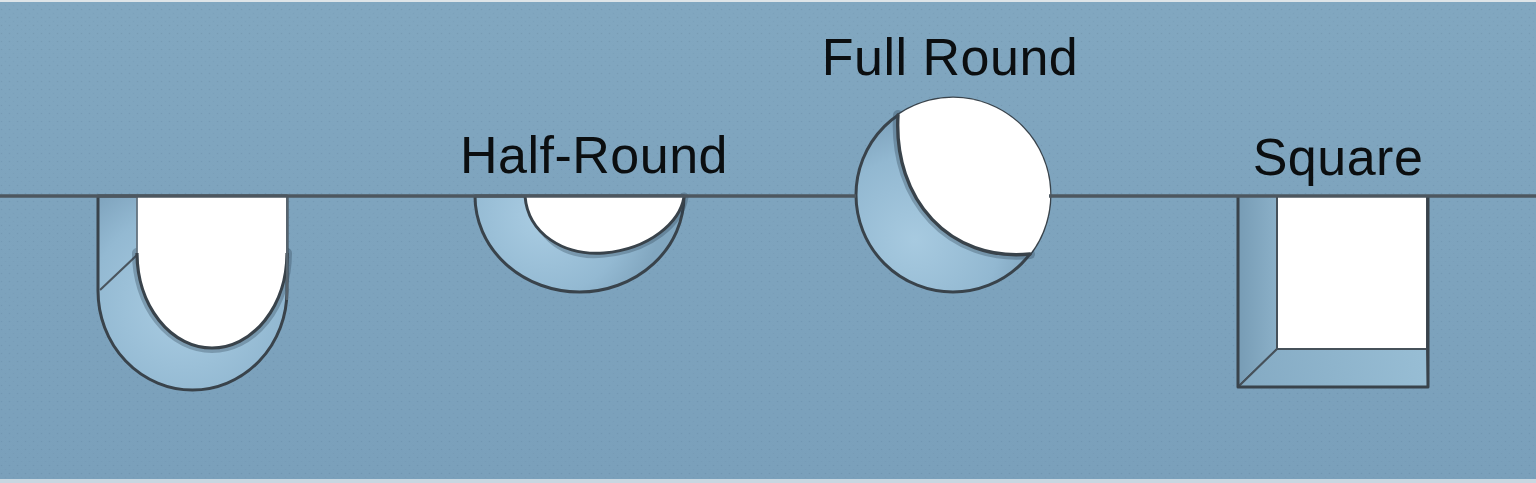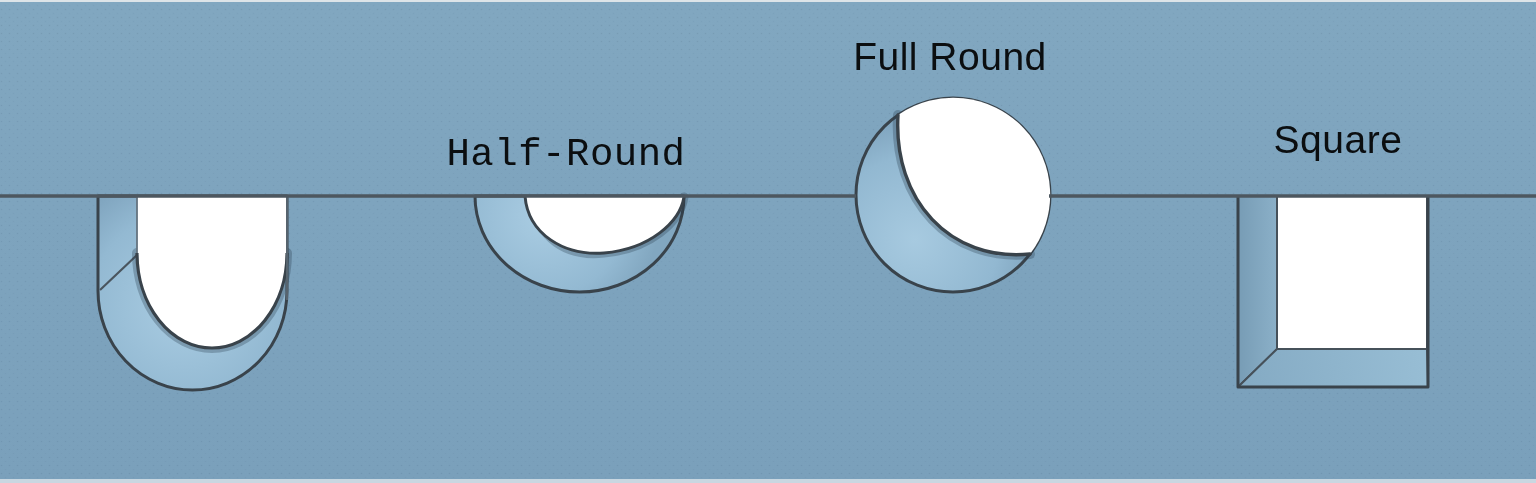--- a/index.html
+++ b/index.html
@@ -7,32 +7,32 @@
     position: relative;
     width: 1536px;
     height: 483px;
     overflow: hidden;
     font-family: "Liberation Sans", sans-serif;
   }
   #figure-canvas svg { position: absolute; inset: 0; display: block; }
   .shape-label {
     position: absolute;
     text-align: center;
-    font-size: 39px;
+    font-size: 52px;
     line-height: 44px;
     font-weight: 400;
     color: #0b0e10;
     letter-spacing: 0.5px;
     white-space: nowrap;
     pointer-events: none;
   }
   #label-u-d-shape { left: 46px;  top: 88px;  width: 300px; }
-  #label-half-round { left: 416px; top: 133px; width: 300px; font-family: Liberation Mono, monospace; }
+  #label-half-round { left: 444px; top: 133px; width: 300px; }
   #label-full-round { left: 800px; top: 35px;  width: 300px; }
-  #label-square     { left: 1188px;top: 118px; width: 300px; }
+  #label-square     { left: 1188px;top: 135px; width: 300px; }
 </style>
 </head>
 <body>
 
 <div id="figure-canvas">
 
   <svg width="1536" height="483" viewBox="0 0 1536 483" xmlns="http://www.w3.org/2000/svg">
     <defs>
       <linearGradient id="bgGrad" x1="0" y1="0" x2="0" y2="1">
         <stop offset="0" stop-color="#81a7c0"></stop>

